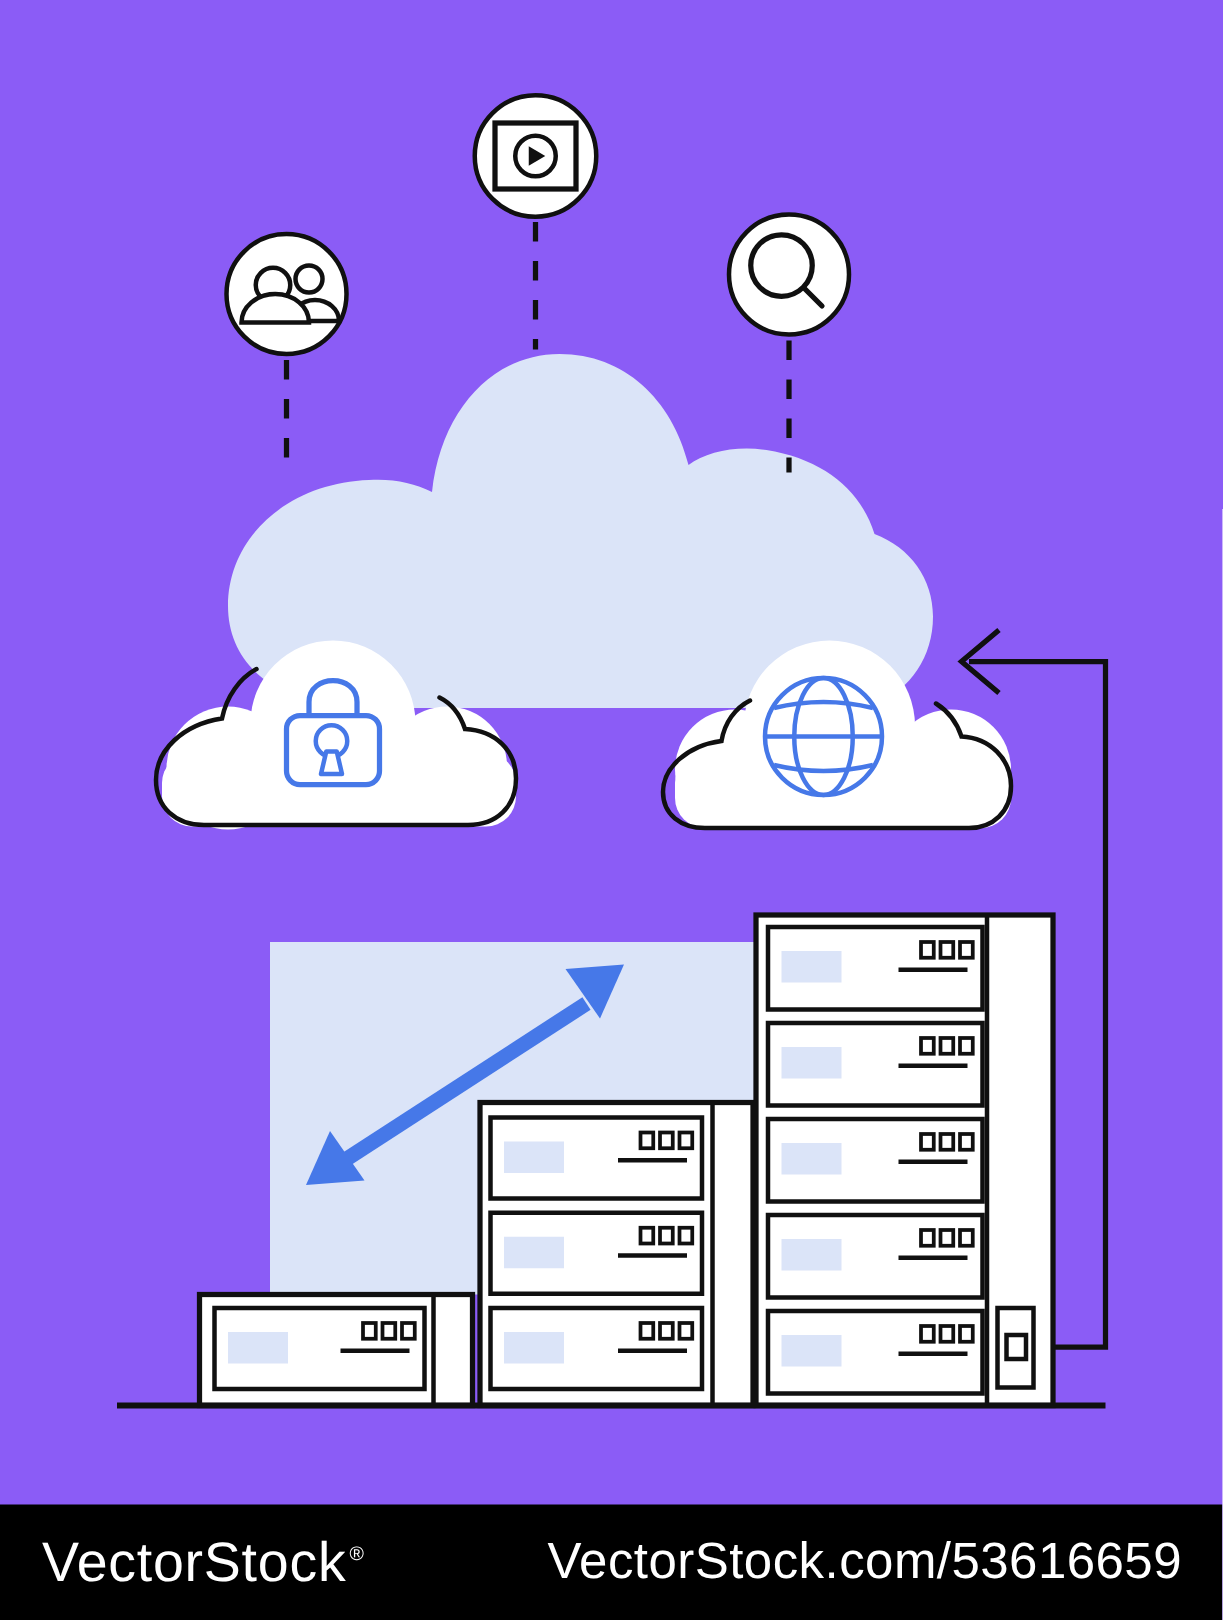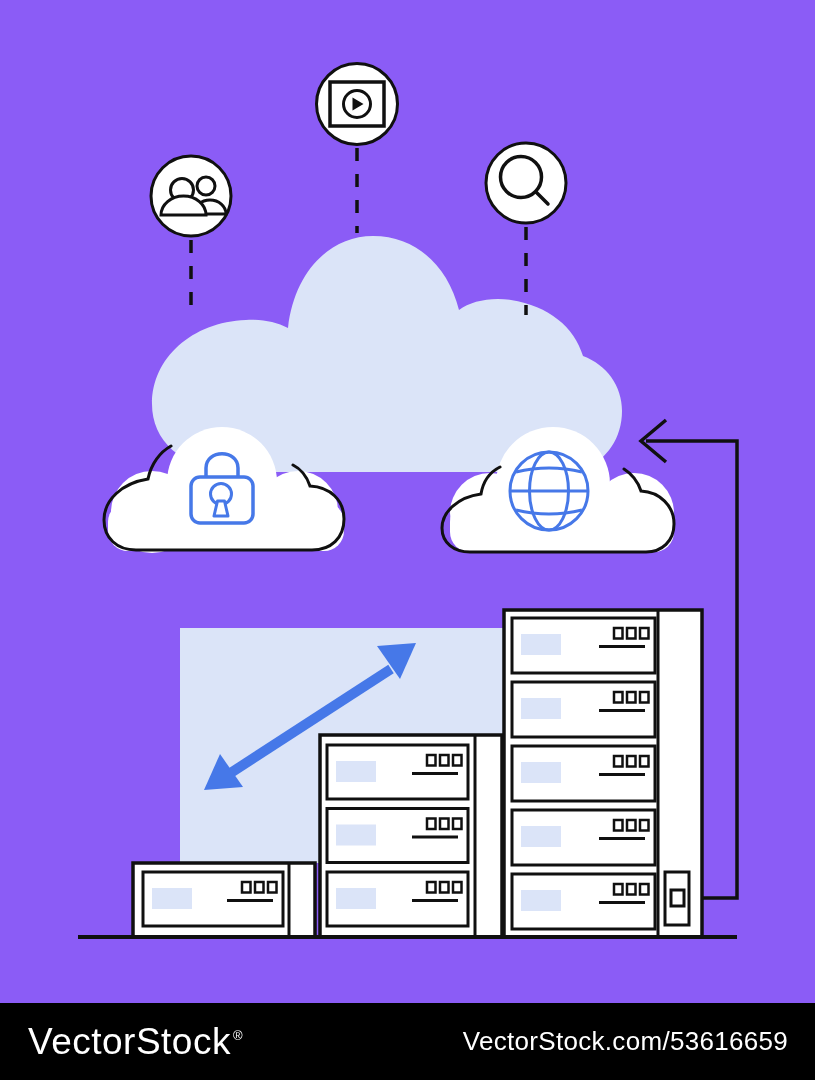--- a/index.html
+++ b/index.html
@@ -14,21 +14,21 @@
   .stage{position:relative;width:815px;height:1080px;overflow:hidden;background:#8b5cf6;}
   svg.scene{position:absolute;top:0;left:0;display:block;}
   .footer{
     position:absolute;left:0;top:1003px;width:815px;height:77px;
     background:var(--footer-bg);
     display:flex;align-items:center;justify-content:space-between;
     box-sizing:border-box;padding:0 27px 0 28px;
   }
   .brand{color:var(--footer-text);font-size:37px;letter-spacing:.5px;white-space:nowrap;}
   .brand .reg{font-size:13px;vertical-align:super;margin-left:2px;}
-  .siteref{color:var(--footer-text);font-size:26px;letter-spacing:.3px;white-space:nowrap;}
+  .siteref{color:var(--footer-text);font-size:34px;letter-spacing:.3px;white-space:nowrap;}
 </style>
 </head>
 <body>
 
 <div class="stage">
 
   <svg class="scene" width="815" height="1003" viewBox="0 0 815 1003">
 
     <path fill="var(--cloud)" d="
       M 232,472

